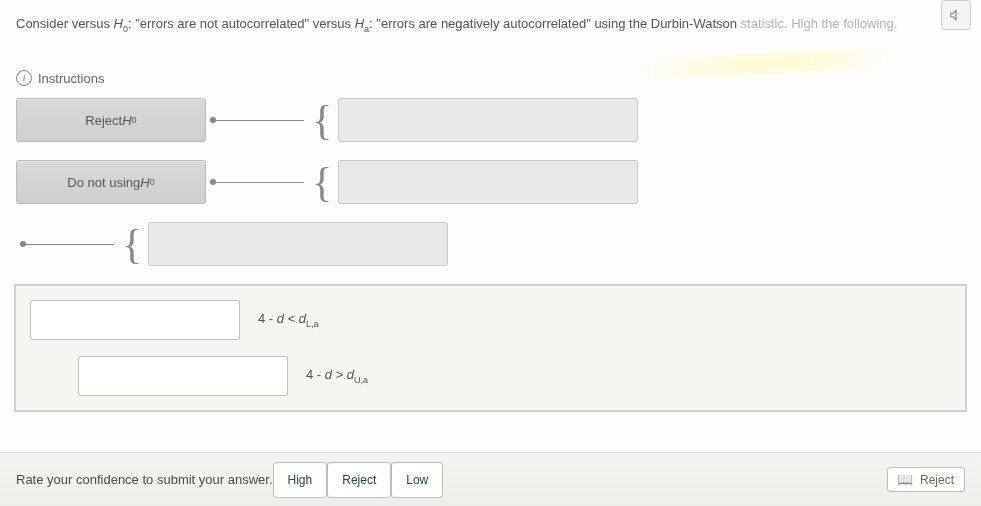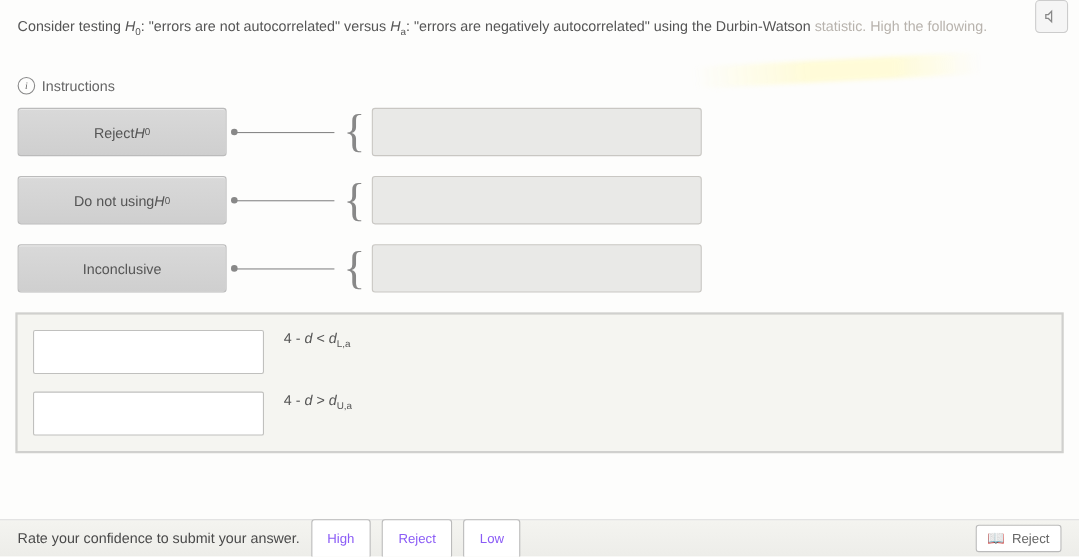--- a/index.html
+++ b/index.html
@@ -58,38 +58,38 @@
     .drop-slot {
       width: 300px; height: 44px;
       background: #e9e9e7; border:1px solid #c9c7c3; border-radius:3px;
     }
     .options-panel {
       margin: 4px 14px 0 14px;
       border: 2px solid #d0d0ce; background:#f5f5f1;
       padding: 14px 14px 14px 14px;
     }
     .options-grid { display:flex; gap: 24px; flex-wrap:wrap; }
-    .option-group { display:flex; }
+    .option-group { display:flex; align-items:center; }
     .option-box {
       width: 210px; height: 40px; background:#fff;
       border:1px solid #c0c0be; border-radius:2px;
     }
     .option-label {
       margin-left: 18px; color:#555; font-size:13px;
     }
     .bottom-bar {
       position:absolute; bottom:0; left:0; right:0;
-      height: 34px; padding: 0 16px;
-      display:flex; align-items:center; gap:10px;
+      height: 54px; padding: 0 16px;
+      display:flex; align-items:center; 
       background: linear-gradient(#f4f4f0, #edede9);
       border-top: 1px solid #ddd;
     }
     .btn {
       border:1px solid #bbb; border-radius:3px;
-      padding: 10px 14px; background:#fff; color:#8b5cf6;
+      padding: 10px 14px; background:#fff; color:#14532d;
       font-size:12px;
     }
     .reading-btn {
       margin-left:auto; display:flex; align-items:center; gap:6px;
       border:1px solid #bbb; border-radius:3px;
       padding: 4px 10px; background:#fff; color:#666; font-size:12px;
     }
     .book-icon { font-size:13px; }
     sub { font-size: 9px; vertical-align: sub; }
     .ital { font-style: italic; }
@@ -103,21 +103,21 @@
 <body>
 
 <div class="sound-btn">
   <svg width="14" height="14" viewBox="0 0 24 24" fill="none" stroke="#888" stroke-width="2">
       <path d="M3 9v6h4l5 5V4L7 9H3z"></path>
     </svg>
 </div>
 
 <div class="top-bar">
   <p class="question">
-    <span>Consider testing </span><span class="ital">H</span><sub>0</sub><span>: "errors are not autocorrelated" versus </span><span class="ital">H</span><sub>a</sub><span>: "errors are negatively autocorrelated" using the Durbin-Watson </span><span class="faded">statistic. High the following.</span>
+    <span>Consider versus </span><span class="ital">H</span><sub>0</sub><span>: "errors are not autocorrelated" versus </span><span class="ital">H</span><sub>a</sub><span>: "errors are negatively autocorrelated" using the Durbin-Watson </span><span class="faded">statistic. High the following.</span>
   </p>
 </div>
 
 <div class="glare"></div>
 
 <div class="instructions-row">
   <span class="info-icon">i</span>
   <span>Instructions</span>
 </div>
 
@@ -138,39 +138,36 @@
       <span>Do not using </span>
         <span class="ital">H</span>
         <sub>0</sub>
     </div>
     <div class="connector"></div>
     <span class="brace">{</span>
     <div class="drop-slot"></div>
   </div>
 
   <div class="match-row">
-    <div class="label-box">
-      <span>Inconclusive</span>
-    </div>
     <div class="connector"></div>
     <span class="brace">{</span>
     <div class="drop-slot"></div>
   </div>
 </div>
 
 <div class="options-panel">
   <div class="options-grid">
     <div class="option-group">
       <div class="option-box"></div>
       <div class="option-label">
         <span>4 - </span><span class="ital">d</span><span> &lt; </span><span class="ital">d</span><sub>L,a</sub>
       </div>
     </div>
   </div>
-  <div class="options-grid" style="margin-top:16px;">
+  <div class="options-grid" style="margin-top:16px;margin-left:48px;">
     <div class="option-group">
       <div class="option-box"></div>
       <div class="option-label">
         <span>4 - </span><span class="ital">d</span><span> &gt; </span><span class="ital">d</span><sub>U,a</sub>
       </div>
     </div>
   </div>
 </div>
 
 <div class="bottom-bar">

